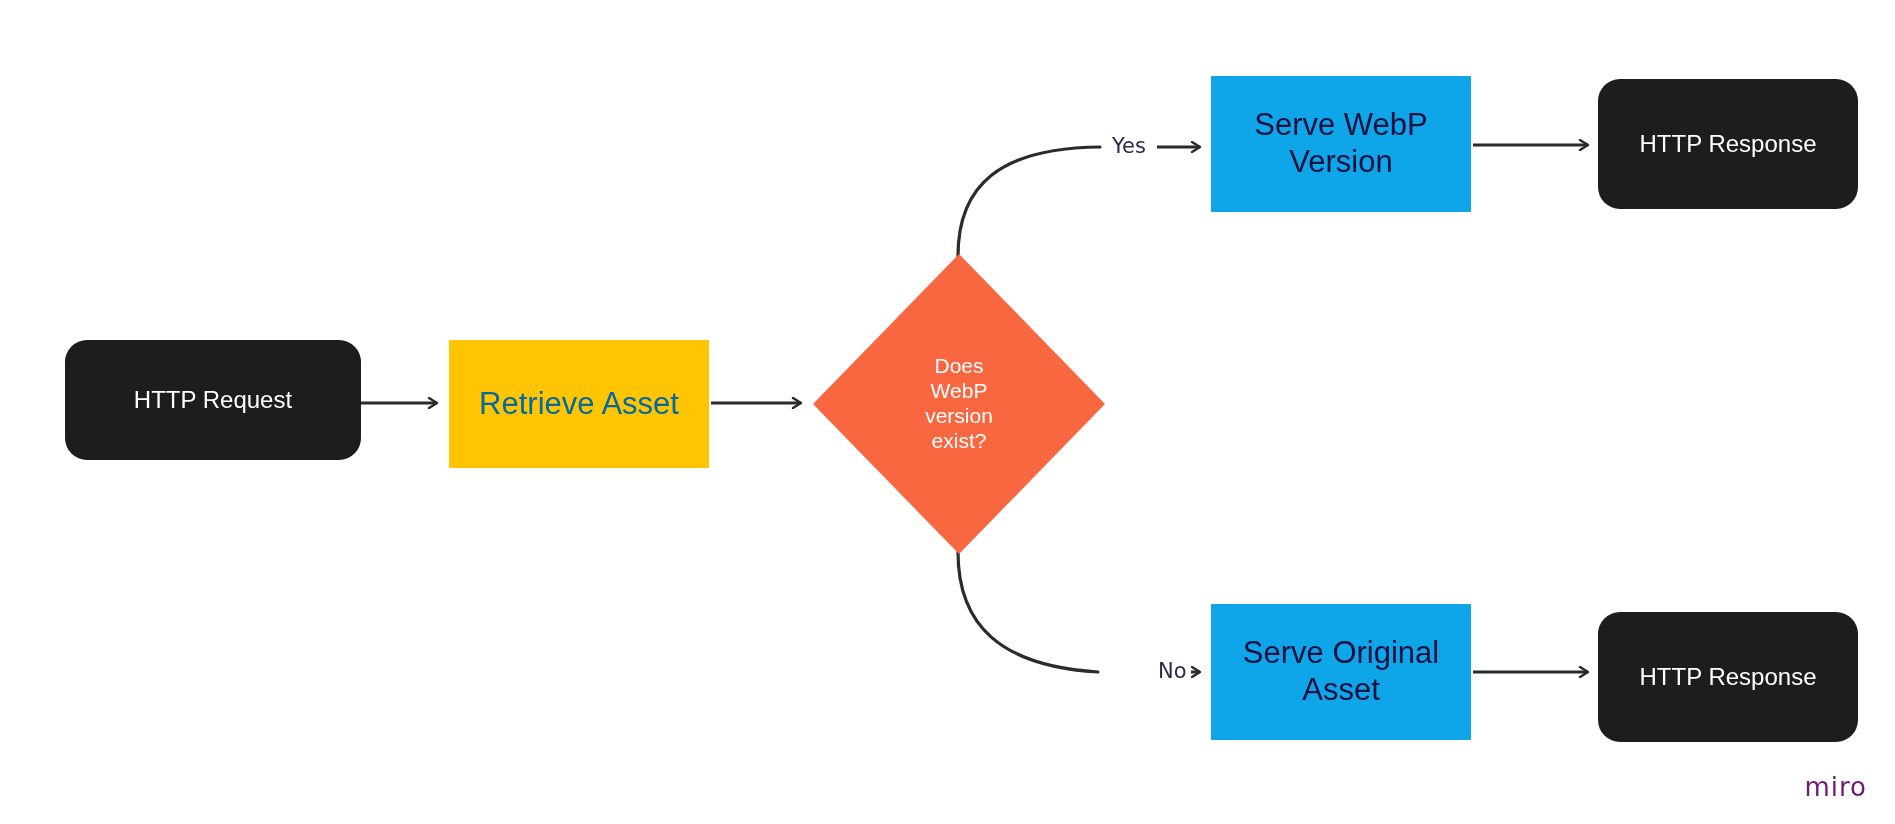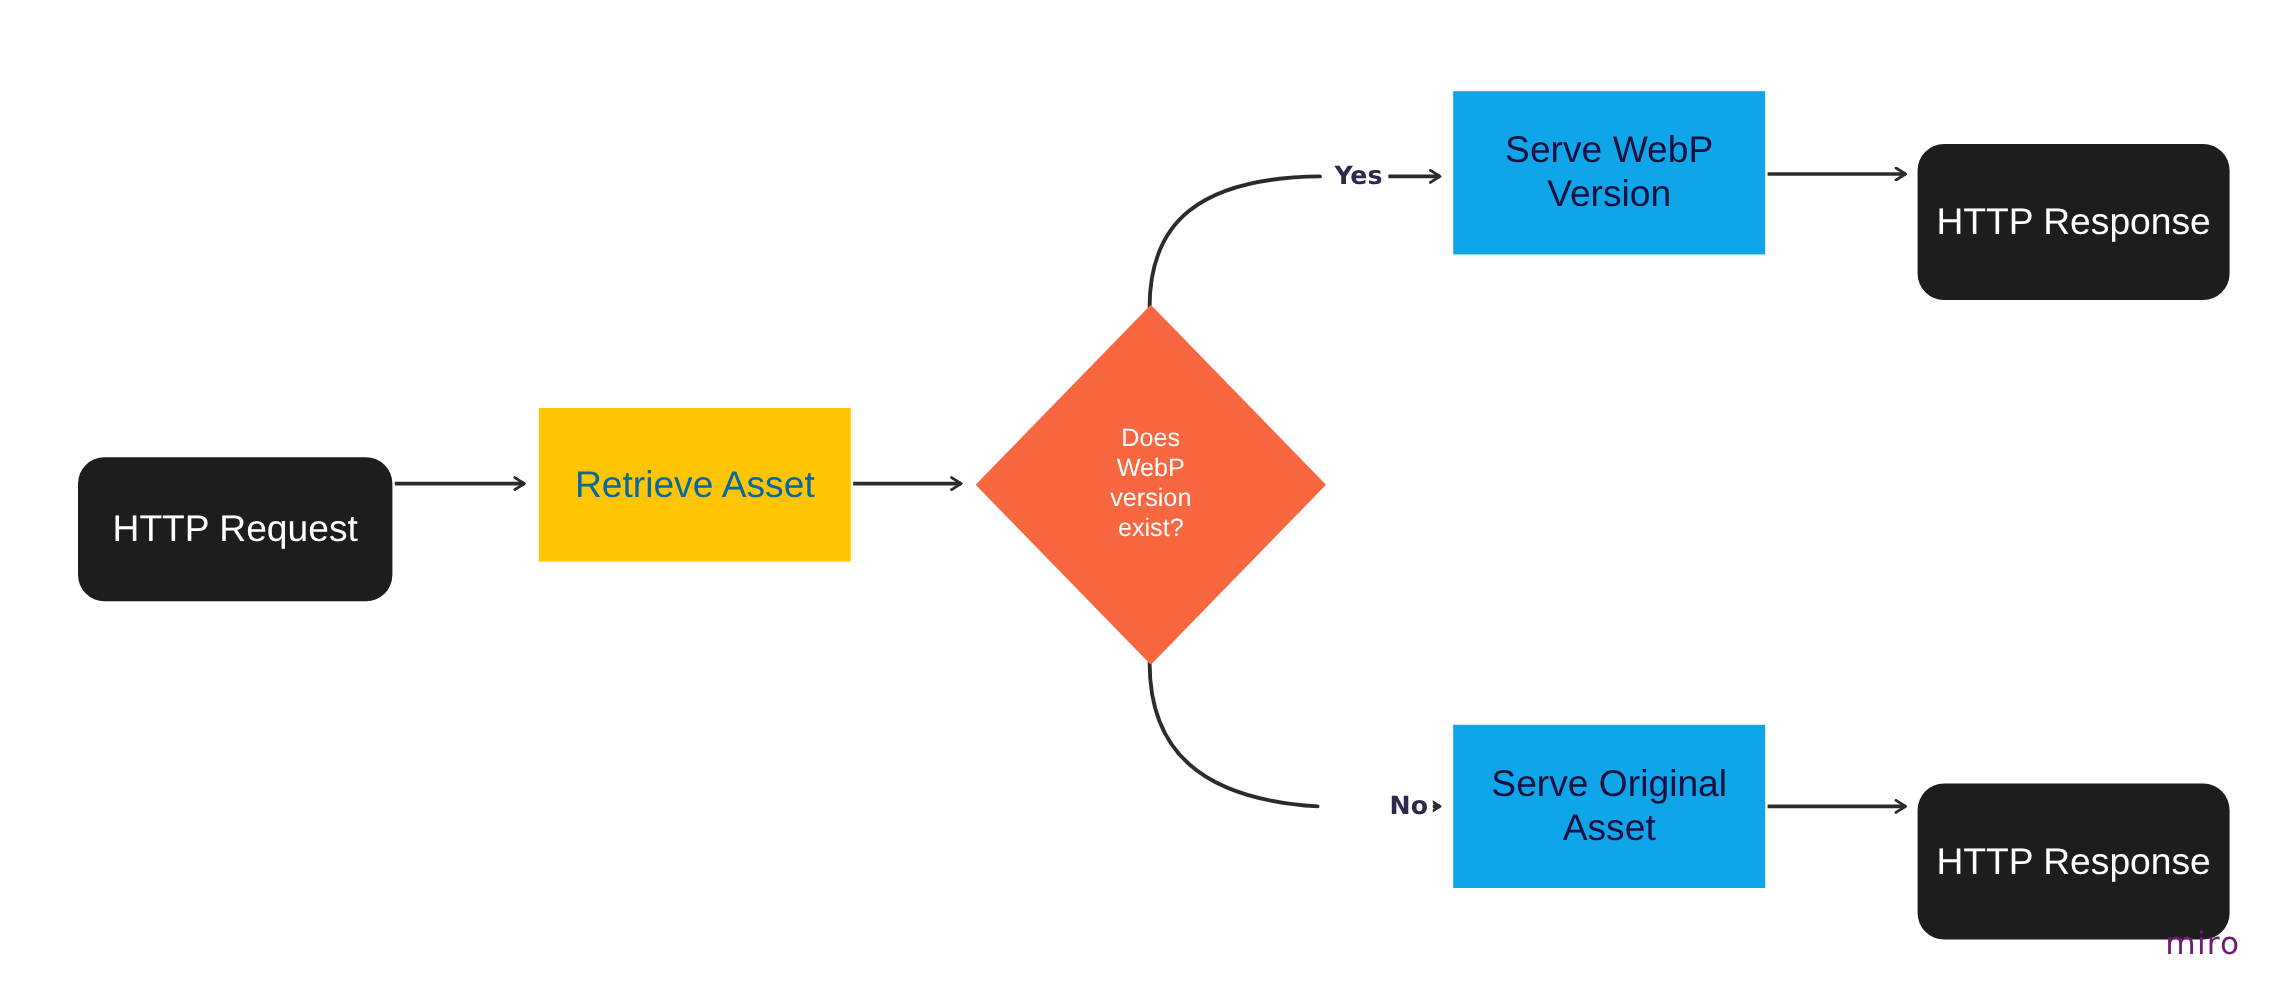--- a/index.html
+++ b/index.html
@@ -31,22 +31,21 @@
     align-items: center;
     justify-content: center;
     text-align: center;
     box-sizing: border-box;
     line-height: 1.18;
   }
   .node-terminal {
     background: #1d1d1d;
     color: #ffffff;
     border-radius: 22px;
-    font-size: 31px;
-    margin-top: 41px;
+    font-size: 24px;
   }
   .node-process {
     background: #ffc502;
     color: #0369a1;
     font-size: 31px;
   }
   .node-output {
     background: #0ea5e9;
     color: #1b1040;
     font-size: 31px;
@@ -71,21 +70,20 @@
     width: 70%;
   }
   .edge-label {
     position: absolute;
     font-family: "DejaVu Sans", sans-serif;
     font-size: 21px;
     color: #2b2a4a;
     background: #ffffff;
     padding: 0 4px;
     white-space: nowrap;
-    font-weight: bold;
   }
   .watermark {
     position: absolute;
     right: 28px;
     bottom: 22px;
     font-family: "DejaVu Sans", sans-serif;
     font-size: 26px;
     letter-spacing: 1px;
     color: #701a75;
     user-select: none;
@@ -123,21 +121,21 @@
     <g>
       <path d="M958,552 C958,625 1000,666 1098,672" fill="none" stroke="#2b2b2b" stroke-width="3.2" stroke-linecap="round"></path>
       <line x1="1157" y1="672" x2="1200" y2="672" stroke="#2b2b2b" stroke-width="3" marker-end="url(#arrowOpen)"></line>
     </g>
 
     <g>
       <line x1="1473" y1="672" x2="1588" y2="672" stroke="#2b2b2b" stroke-width="3" marker-end="url(#arrowOpen)"></line>
     </g>
   </svg>
 
-  <div class="node node-terminal" style="left:65px; top:340px; width:262px; height:120px;">
+  <div class="node node-terminal" style="left:65px; top:340px; width:296px; height:120px;">
     <span>HTTP Request</span>
   </div>
 
   <div class="node node-process" style="left:449px; top:340px; width:260px; height:128px;">
     <span>Retrieve Asset</span>
   </div>
 
   <div class="node node-decision" style="left:813px; top:254px; width:292px; height:300px;">
     <div class="diamond-shape"></div>
     <div class="diamond-label">

